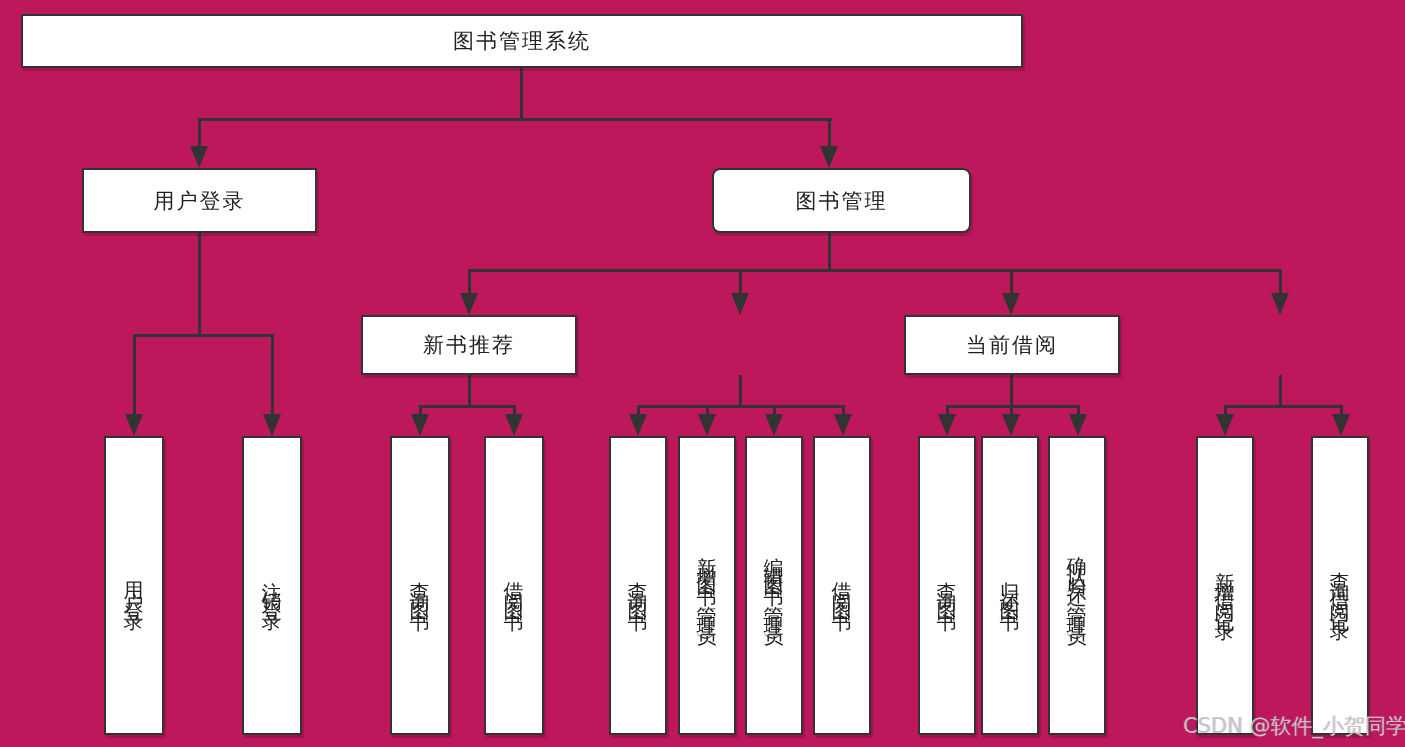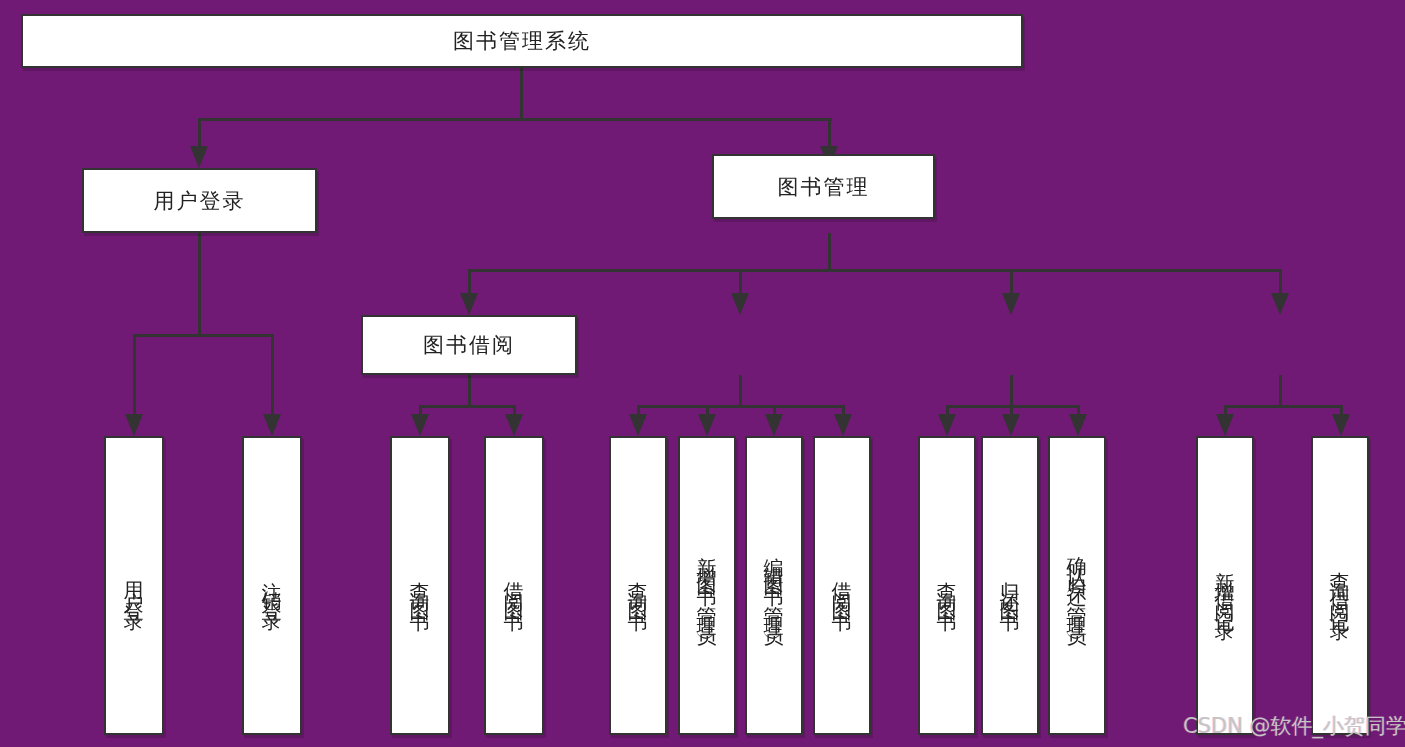--- a/index.html
+++ b/index.html
@@ -1,20 +1,20 @@
 <!DOCTYPE html>
 <html><head>
 <meta charset="utf-8">
 <style>
   html, body { margin: 0; padding: 0; background: #ffffff; }
   .canvas {
     position: relative;
     width: 1405px;
     height: 747px;
-    background: #701a75;
+    background: #be185d;
     font-family: "DejaVu Sans", "Liberation Sans", sans-serif;
     overflow: hidden;
   }
   .box {
     position: absolute;
     box-sizing: border-box;
     border: 2.5px solid #333333;
     background: #ffffff;
     display: flex;
     align-items: center;
@@ -114,23 +114,24 @@
   <div class="vl" style="left:1279px; top:375px; height:33px;"></div>
   <div class="hl" style="left:1224px; top:405px; width:119px;"></div>
   <div class="vl" style="left:1224px; top:405px; height:11px;"></div>
   <div class="vl" style="left:1340px; top:405px; height:11px;"></div>
   <div class="arr" style="left:1216px; top:414px;"></div>
   <div class="arr" style="left:1332px; top:414px;"></div>
 
   <div class="box h" style="left:21px; top:14px; width:1002px; height:54px;">图书管理系统</div>
 
   <div class="box h" style="left:82px; top:168px; width:235px; height:65px;">用户登录</div>
-  <div class="box h" style="left:712px; top:154px; width:223px; height:65px;">图书管理</div>
+  <div class="box h" style="left:712px; top:168px; width:259px; height:65px;border-radius:8px;">图书管理</div>
 
-  <div class="box h" style="left:361px; top:315px; width:216px; height:60px;">图书借阅</div>
+  <div class="box h" style="left:361px; top:315px; width:216px; height:60px;">新书推荐</div>
+  <div class="box h" style="left:904px; top:315px; width:216px; height:60px;">当前借阅</div>
 
   <div class="box v" style="left:104px; top:436px; width:60px; height:299px;">用户登录</div>
   <div class="box v" style="left:242px; top:436px; width:60px; height:299px;">注销登录</div>
 
   <div class="box v" style="left:390px; top:436px; width:60px; height:299px;">查询图书</div>
   <div class="box v" style="left:484px; top:436px; width:60px; height:299px;">借阅图书</div>
 
   <div class="box v" style="left:609px; top:436px; width:58px; height:299px;">查询图书</div>
   <div class="box v" style="left:678px; top:436px; width:58px; height:299px;">新增图书（管理员）</div>
   <div class="box v" style="left:745px; top:436px; width:58px; height:299px;">编辑图书（管理员）</div>

